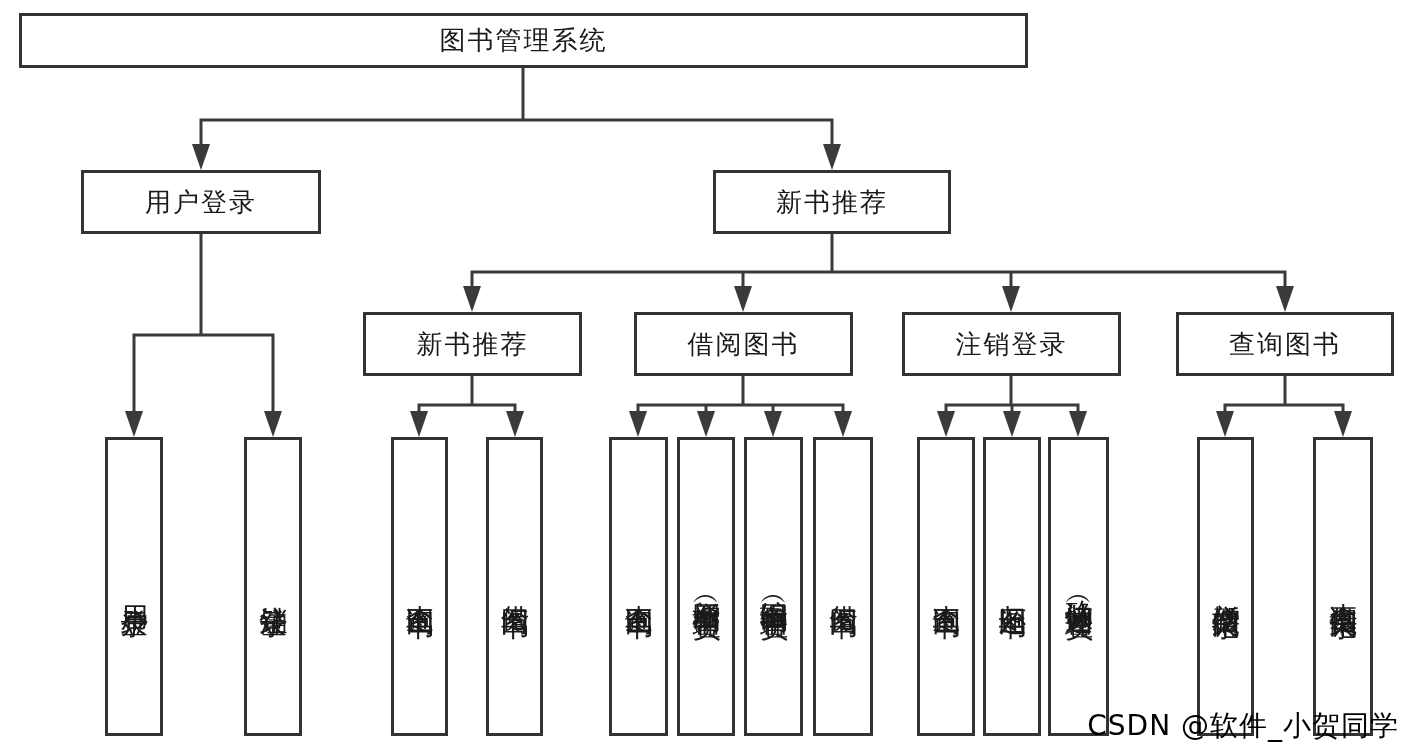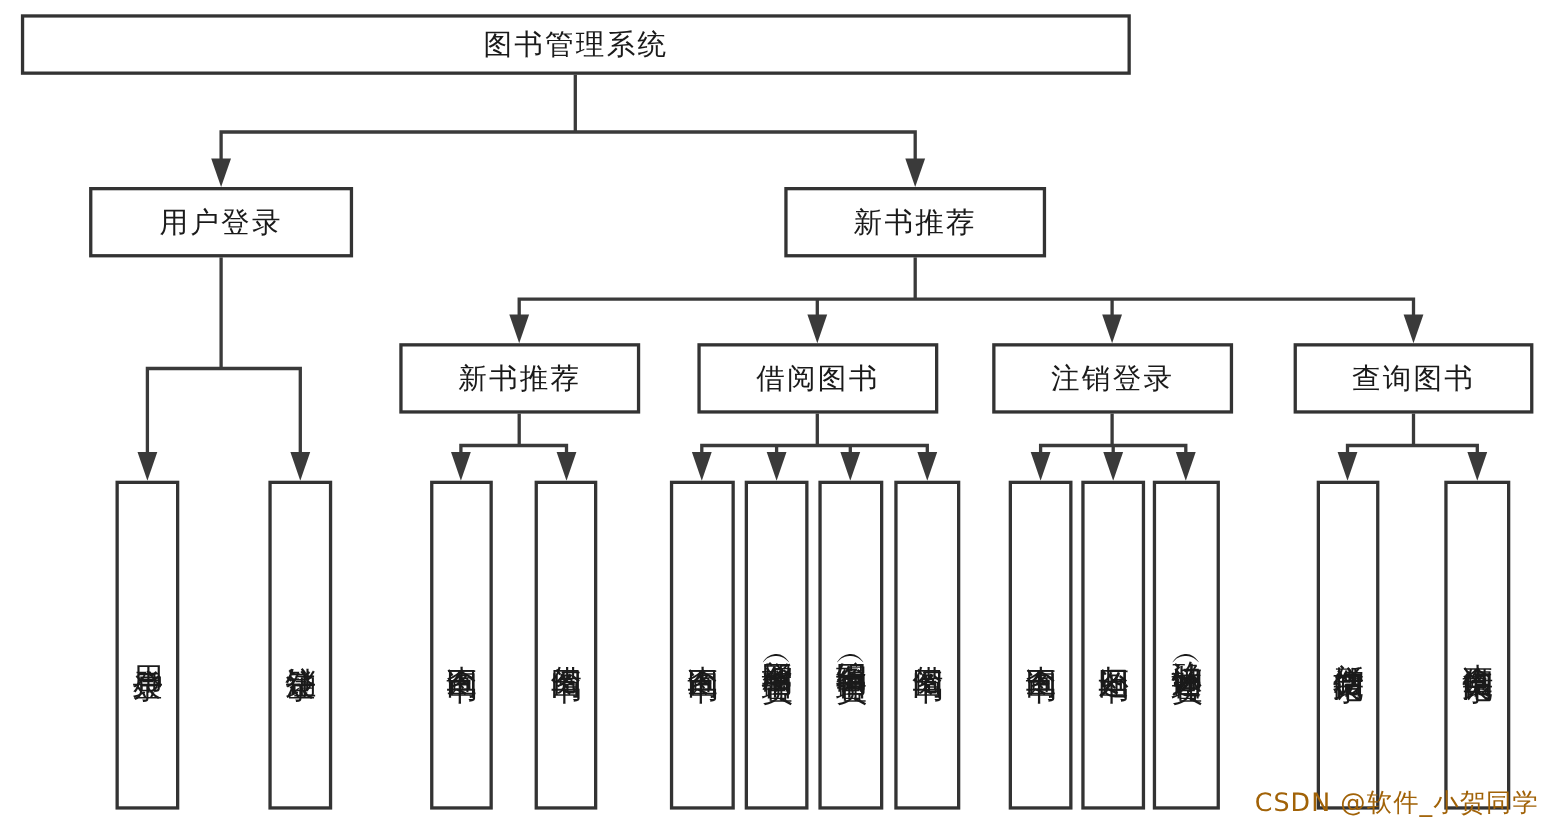--- a/index.html
+++ b/index.html
@@ -31,22 +31,22 @@
     position:absolute;top:50%;left:50%;
     transform:translate(-50%,-50%);
     writing-mode:vertical-rl;
     text-orientation:mixed;
     white-space:nowrap;
     font-size:28px;letter-spacing:2px;color:#1a1a1a;
   }
   .watermark{
     position:absolute;
     right:6px;bottom:2px;
-    font-size:23px;
-    color:#a16207;
+    font-size:28px;
+    color:#000000;
     letter-spacing:1px;
     z-index:5;
     white-space:nowrap;
   }
 </style>
 </head>
 <body>
 
 <svg class="connectors" width="1405" height="747" viewBox="0 0 1405 747">
   <g stroke="#3a3a3a" stroke-width="3" fill="none">

